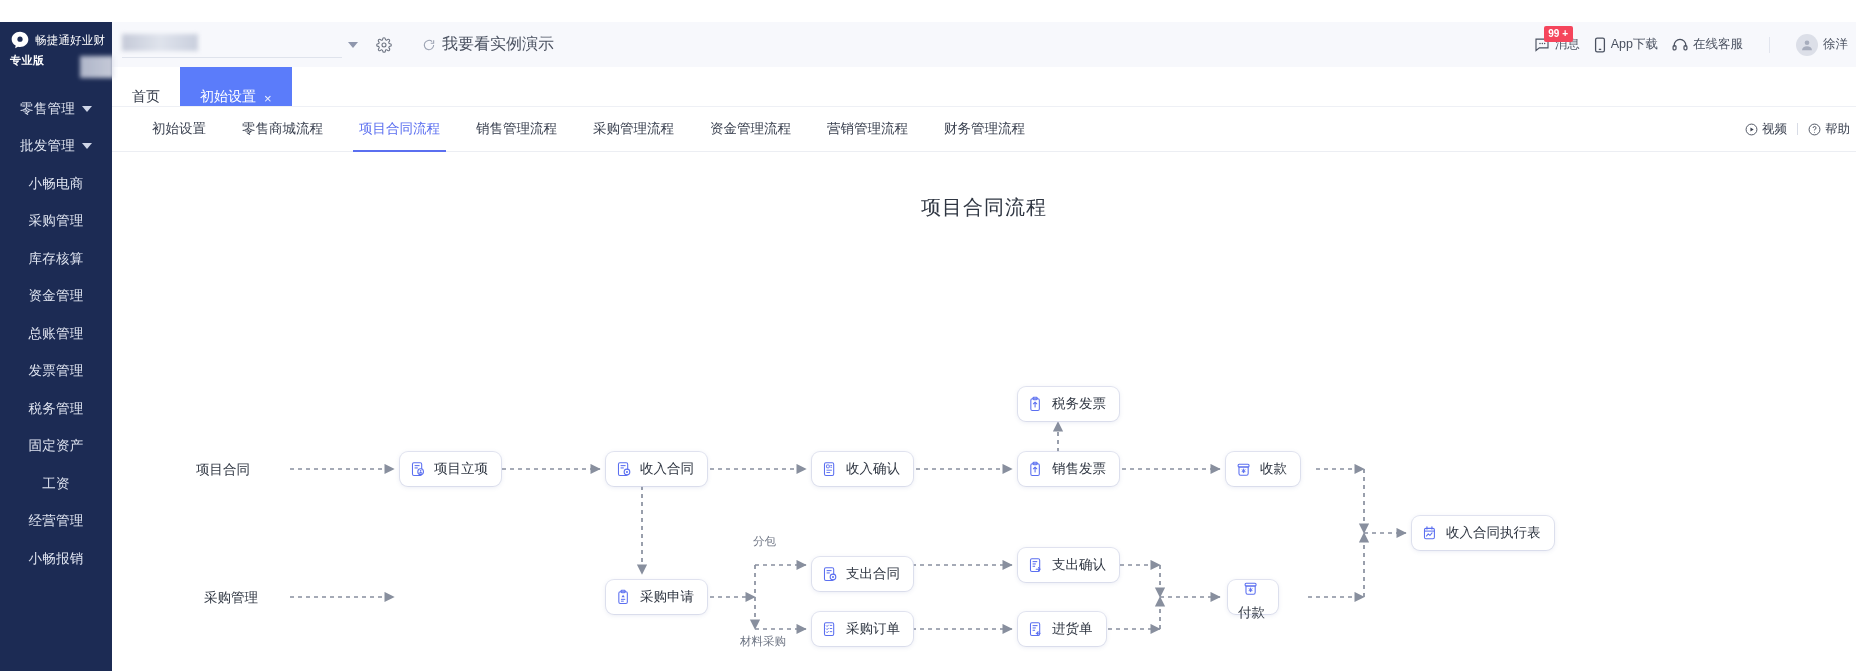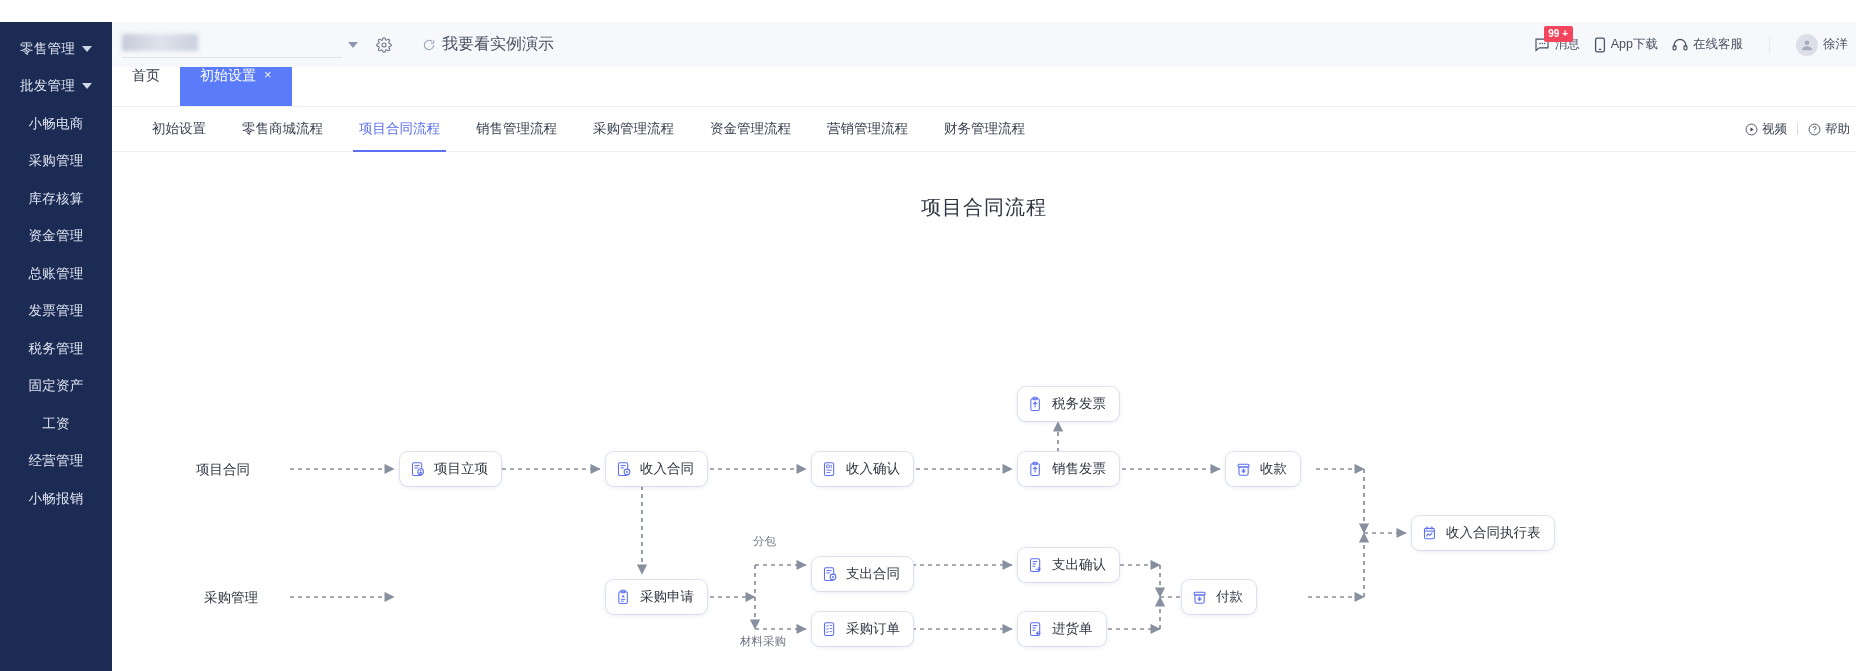--- a/index.html
+++ b/index.html
@@ -58,21 +58,21 @@
   }
   .avatar { width:22px;height:22px;border-radius:50%;background:#dcdfe8; display:flex;align-items:center;justify-content:center; }
 
   
   .tabstrip {
     position:absolute; left:112px; top:67px; right:0; height:40px;
     background:#fff; display:flex; align-items:stretch;
     border-bottom: 1px solid #eef0f5;
   }
   .wtab {
-    display:flex; align-items:flex-start; justify-content:center; gap:6px;
+    display:flex; align-items:flex-end; justify-content:center; gap:6px;
     padding: 0 20px; font-size:14px; color:#333a48; cursor:pointer;
   }
   .wtab.active { background:#5b7cfa; color:#fff; }
   .wtab .x { font-size:13px; opacity:.9; margin-left:2px; }
 
   
   .content {
     position:absolute; left:112px; top:107px; right:0; bottom:0;
     background:#fff;
   }
@@ -109,20 +109,33 @@
   .rowlabel { position:absolute; font-size:13.5px; color:#2f3642; }
   .edgelabel { position:absolute; font-size:11.5px; color:#6d7483; }
   .flowsvg { position:absolute; left:0; top:0; width:1744px; height:430px; pointer-events:none; }
 </style>
 </head>
 <body>
 
 <div id="app">
 
   <div class="sidebar">
+    <div class="brand">
+      <div class="brand-row">
+        <span class="brand-mark">
+          <svg viewBox="0 0 24 24">
+              <path d="M12 2C6.5 2 2 6 2 11c0 3.2 1.9 6 4.8 7.6l-.6 3.2 3.4-1.8c.8.2 1.6.3 2.4.3 5.5 0 10-4 10-9S17.5 2 12 2z" fill="#ffffff"></path>
+              <circle cx="12" cy="11" r="3.1" fill="#1c2b54"></circle>
+            </svg>
+        </span>
+        <span class="brand-name">畅捷通好业财</span>
+      </div>
+      <div class="brand-sub">专业版</div>
+      <div class="brand-blur"></div>
+    </div>
     <div class="menu" id="sidebar-menu">
         <div class="menu-item">
           <span>零售管理</span>
           <span class="caret"></span>
         </div>
         <div class="menu-item">
           <span>批发管理</span>
           <span class="caret"></span>
         </div>
         <div class="menu-item">
@@ -480,21 +493,21 @@
               <svg viewBox="0 0 24 24">
                 <rect x="3.5" y="2.5" width="13" height="18" rx="2" fill="none" stroke="#5b6ff0" stroke-width="1.5"></rect>
                 <line x1="6.5" y1="6.5" x2="13.5" y2="6.5" stroke="#5b6ff0" stroke-width="1.5"></line>
                 <line x1="6.5" y1="9.8" x2="11" y2="9.8" stroke="#5b6ff0" stroke-width="1.5"></line>
                 <line x1="6.5" y1="13.1" x2="10" y2="13.1" stroke="#5b6ff0" stroke-width="1.5"></line>
                 <path d="M17 17.3h-5.4M14.4 15.1l-2.2 2.2 2.2 2.2" stroke="#5b6ff0" stroke-width="1.5" fill="none" stroke-linecap="round" stroke-linejoin="round"></path>
               </svg>
             </span>
             <span>进货单</span>
           </div>
-          <div class="node" style="left: 1070px; top: 359px;">
+          <div class="node" style="left: 1116px; top: 359px; flex-direction: column;">
             <span style="display: flex;">
               <svg viewBox="0 0 24 24">
                 <path d="M4.2 8.5h13v9.3a2.4 2.4 0 0 1-2.4 2.4H6.6a2.4 2.4 0 0 1-2.4-2.4z" fill="none" stroke="#5b6ff0" stroke-width="1.5"></path>
                 <rect x="3" y="4.6" width="15.4" height="3.9" rx="1.4" fill="none" stroke="#5b6ff0" stroke-width="1.5"></rect>
                 <path d="M10.7 11.3v5.2M8.6 12.6l2.1 1.4 2.1-1.4M8.6 15.1h4.2" stroke="#5b6ff0" stroke-width="1.4" fill="none" stroke-linecap="round"></path>
               </svg>
             </span>
             <span>付款</span>
           </div>
         </div>

